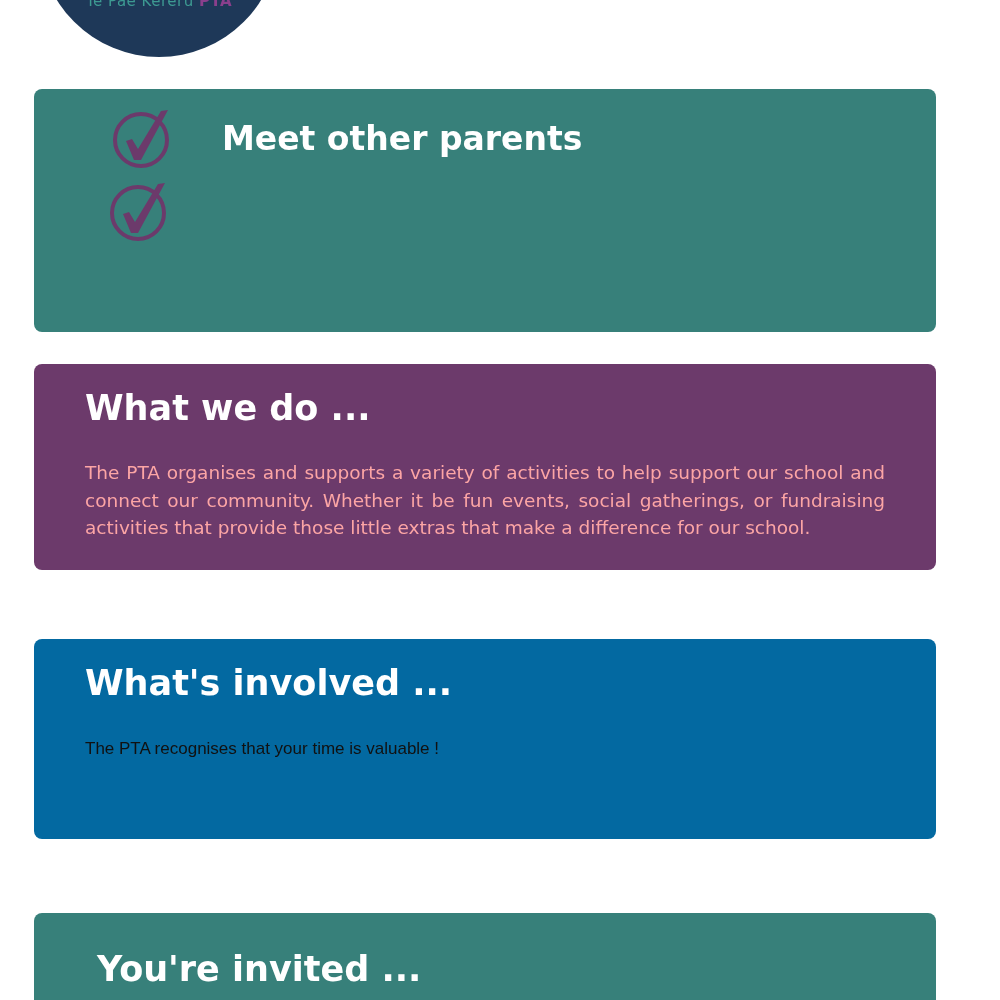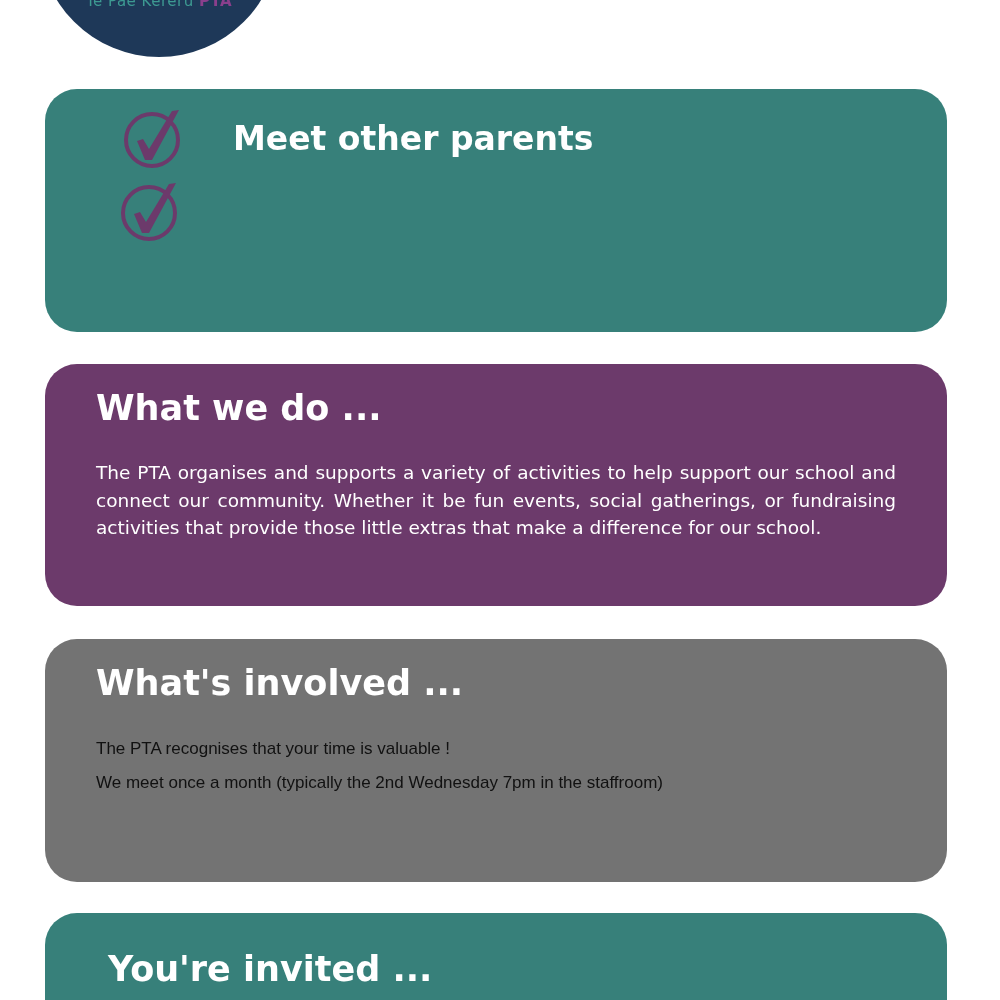--- a/index.html
+++ b/index.html
@@ -15,26 +15,26 @@
     }
     .logo-text {
       position: absolute; left: 0; right: 0; top: 176px;
       text-align: center; font-size: 15px; letter-spacing: 0.5px;
       line-height: 16px;
     }
     .logo-text .name { color: #3d9a92; }
     .logo-text .pta { color: #8a3f8c; font-weight: bold; }
 
     .panel {
-      position: absolute; left: 45px; width: 902px;
-      border-radius: 32px; box-sizing: border-box;
+      position: absolute; left: 34px; width: 902px;
+      border-radius: 8px; box-sizing: border-box;
     }
     .panel-benefits { top: 89px; height: 243px; background: #37807a; }
-    .panel-what { top: 364px; height: 242px; background: #6c3a6b; }
-    .panel-involved { top: 639px; height: 243px; background: #737373; }
+    .panel-what { top: 364px; height: 206px; background: #6c3a6b; }
+    .panel-involved { top: 639px; height: 200px; background: #0369a1; }
     .panel-invited { top: 913px; height: 120px; background: #37807a; }
 
     .benefit {
       position: absolute; left: 0; right: 0; height: 60px;
       display: flex; align-items: center;
     }
     .benefit .check {
       position: absolute; left: 75px; width: 62px; height: 62px;
     }
     .benefit .label {
@@ -47,21 +47,21 @@
     .panel-title {
       position: absolute; left: 51px;
       color: #ffffff; font-weight: bold; font-size: 35px;
       font-family: "DejaVu Sans", sans-serif; white-space: nowrap;
     }
     .panel-body {
       position: absolute; left: 51px; right: 51px;
       font-size: 19px; line-height: 27.5px;
     }
     .panel-what .panel-body {
-      color: #ffffff; text-align: justify; top: 95px;
+      color: #fca5a5; text-align: justify; top: 95px;
       font-family: "DejaVu Sans", sans-serif; font-size: 18.5px;
     }
     .panel-involved .panel-body {
       color: #111111; top: 95px; right: 60px;
       font-family: "Liberation Sans", sans-serif; font-size: 17px;
     }
     .panel-involved .line { line-height: 30px; margin-bottom: 4px; }
     .panel-involved .line.wrap { line-height: 31px; }
   </style>
 </head>
@@ -92,19 +92,18 @@
 
 <section class="panel panel-what">
   <h2 class="panel-title" style="top:24px;margin:0">What we do ...</h2>
   <p class="panel-body" style="margin:0">The PTA organises and supports a variety of activities to help support our school and connect our community.  Whether it be fun events, social gatherings, or fundraising activities that provide those little extras that make a difference for our school.</p>
 </section>
 
 <section class="panel panel-involved">
   <h2 class="panel-title" style="top:24px;margin:0">What's involved ...</h2>
   <div class="panel-body">
     <div class="line">The PTA recognises that your time is valuable !</div>
-    <div class="line">We meet once a month (typically the 2nd Wednesday 7pm in the staffroom)</div>
   </div>
 </section>
 
 <section class="panel panel-invited">
   <h2 class="panel-title" style="top:24px;margin:12px">You're invited  ...</h2>
 </section>
 
 </body></html>

